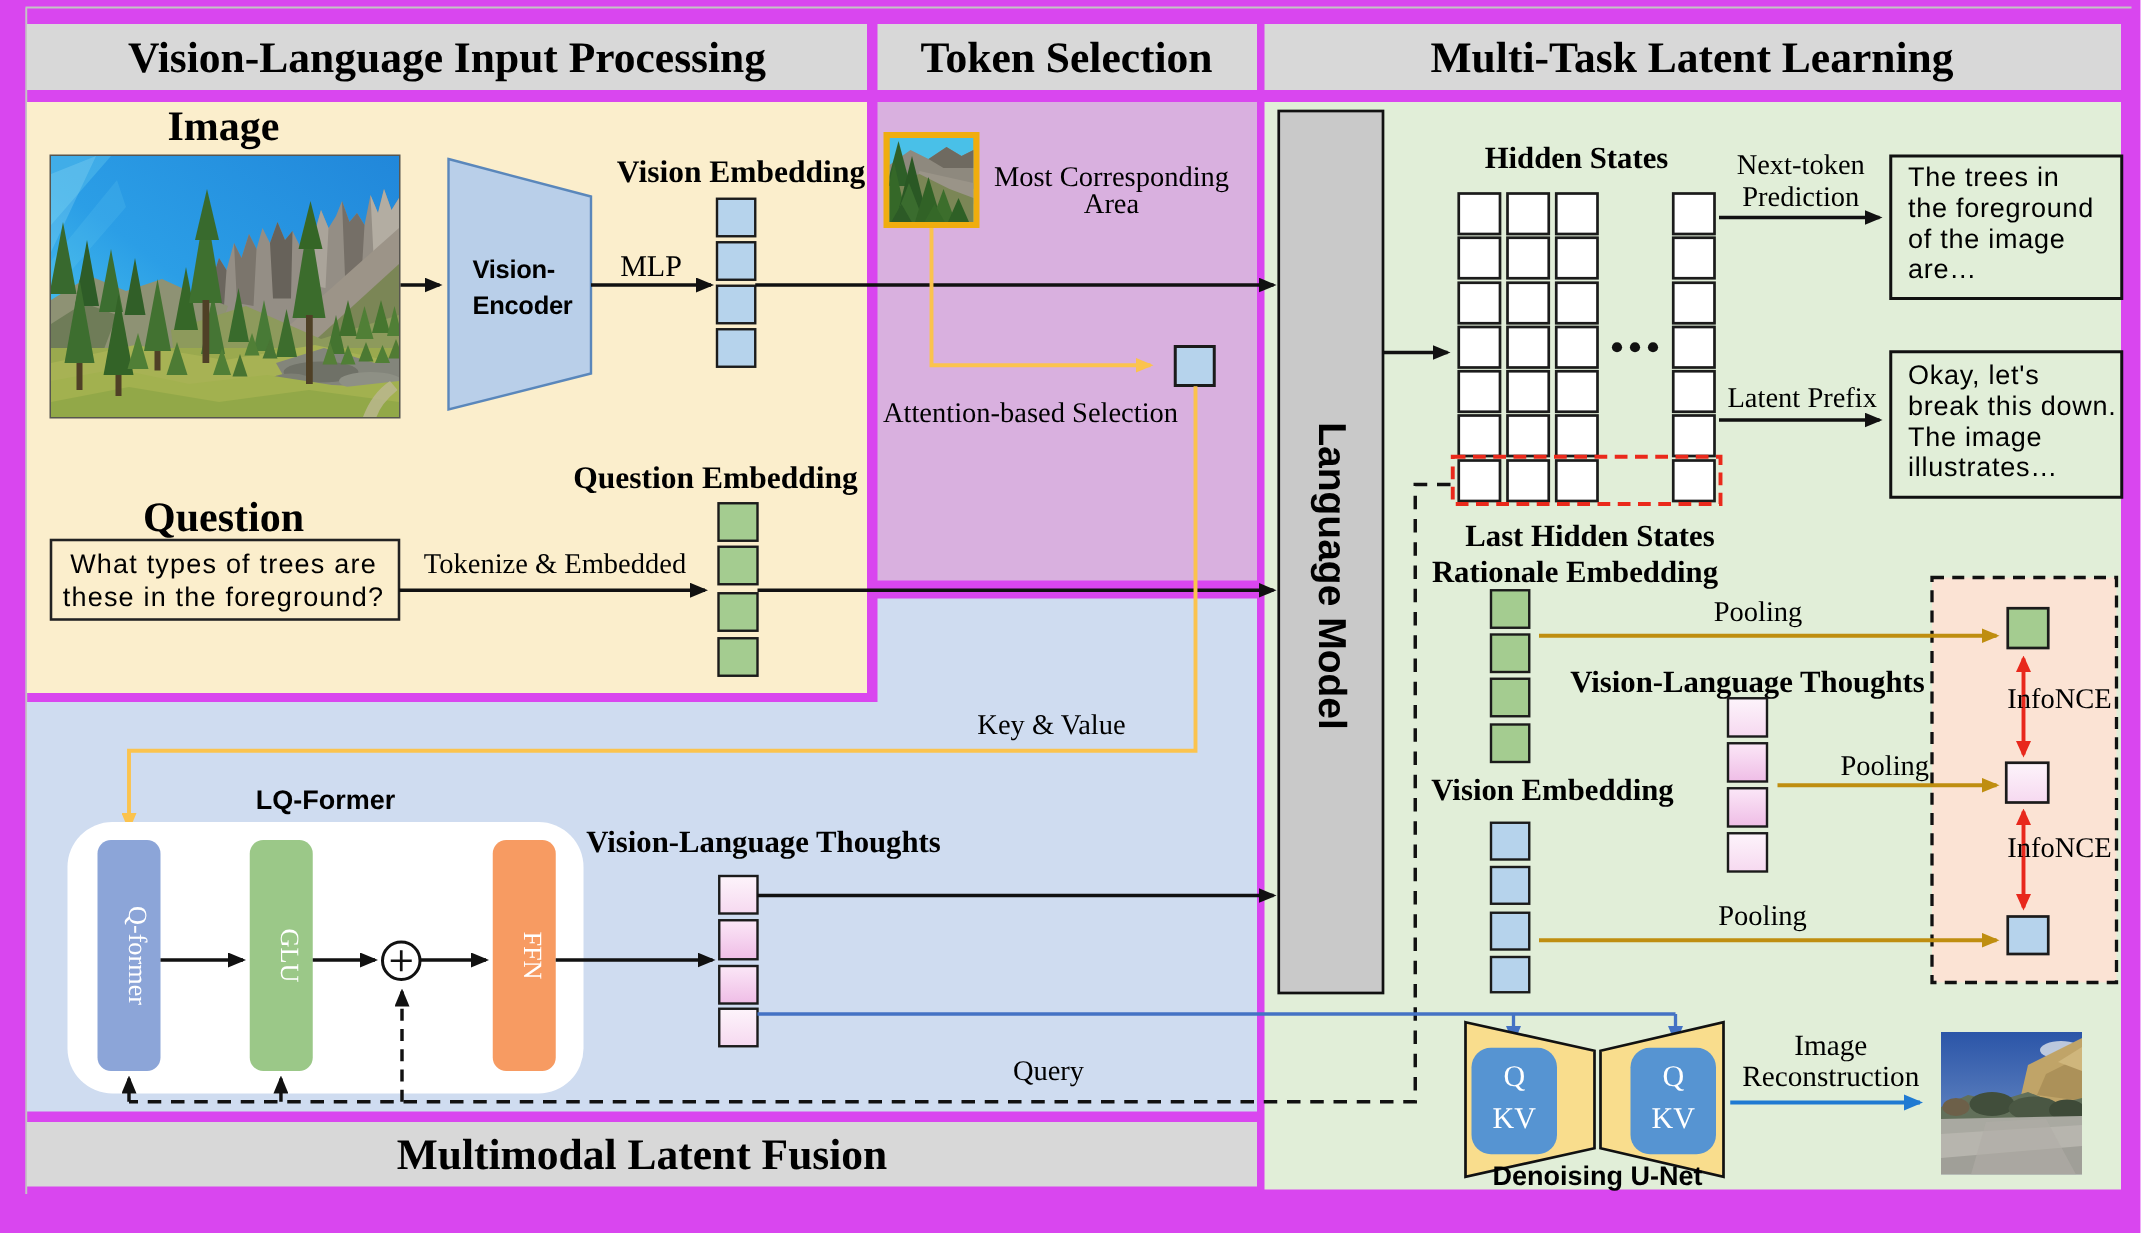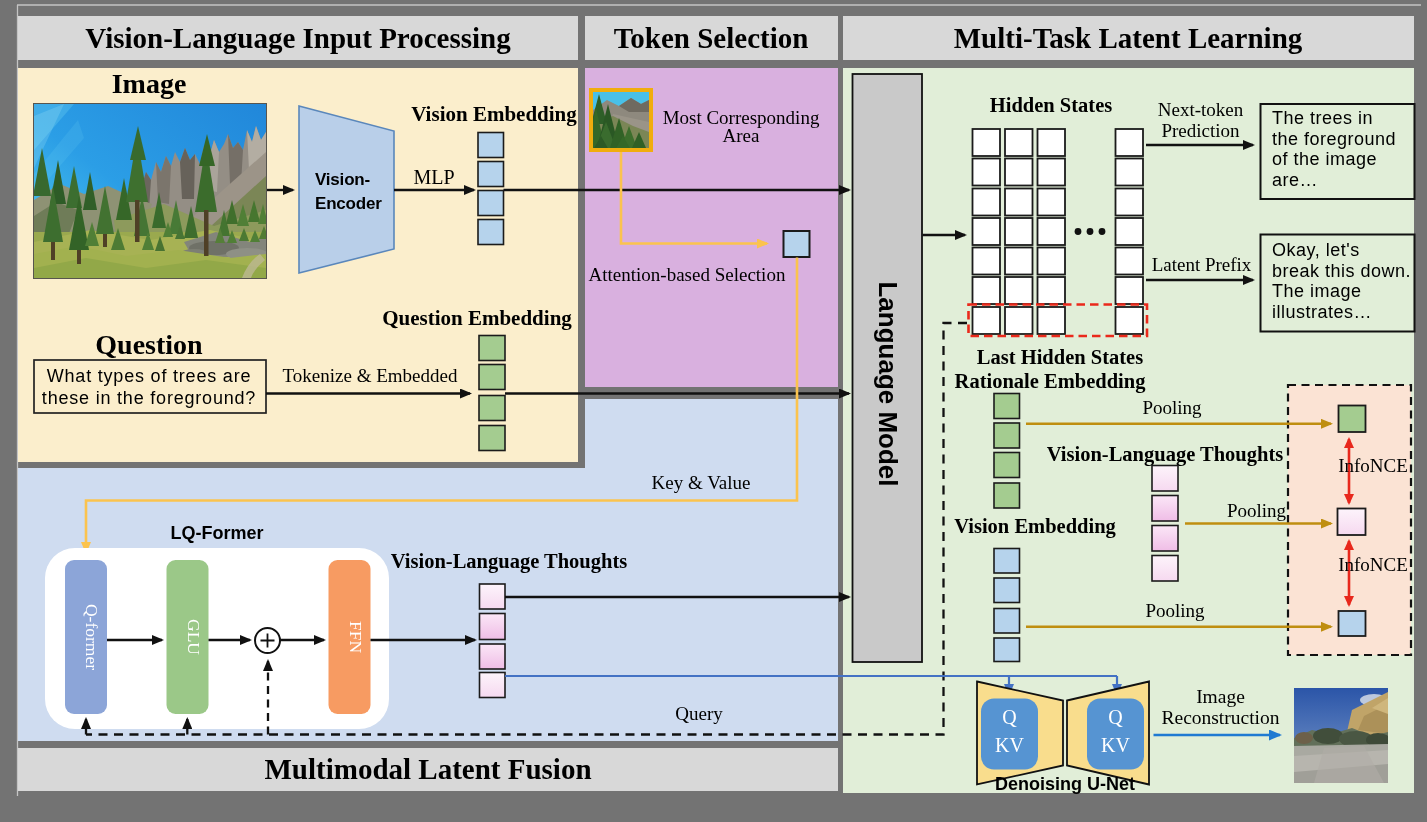--- a/index.html
+++ b/index.html
@@ -1,16 +1,16 @@
 <!DOCTYPE html>
 <html><head>
 <meta charset="utf-8">
 <style>
   html,body{margin:0;padding:0;background:#ffffff;}
-  #page{position:relative;width:1427px;height:822px;background:#737373;overflow:hidden;}
+  #page{position:relative;width:1427px;height:822px;background:#d946ef;overflow:hidden;}
   svg{position:absolute;left:0;top:0;}
   text{font-family:"Liberation Serif",serif;}
   .sans{font-family:"Liberation Sans",sans-serif;}
   .hdr{font-family:"Liberation Serif",serif;font-weight:bold;}
   .sub{font-family:"Liberation Serif",serif;font-weight:bold;}
   .lab{font-family:"Liberation Serif",serif;}
   .comic{font-family:"Liberation Sans",sans-serif;}
 </style>
 </head>
 <body>

